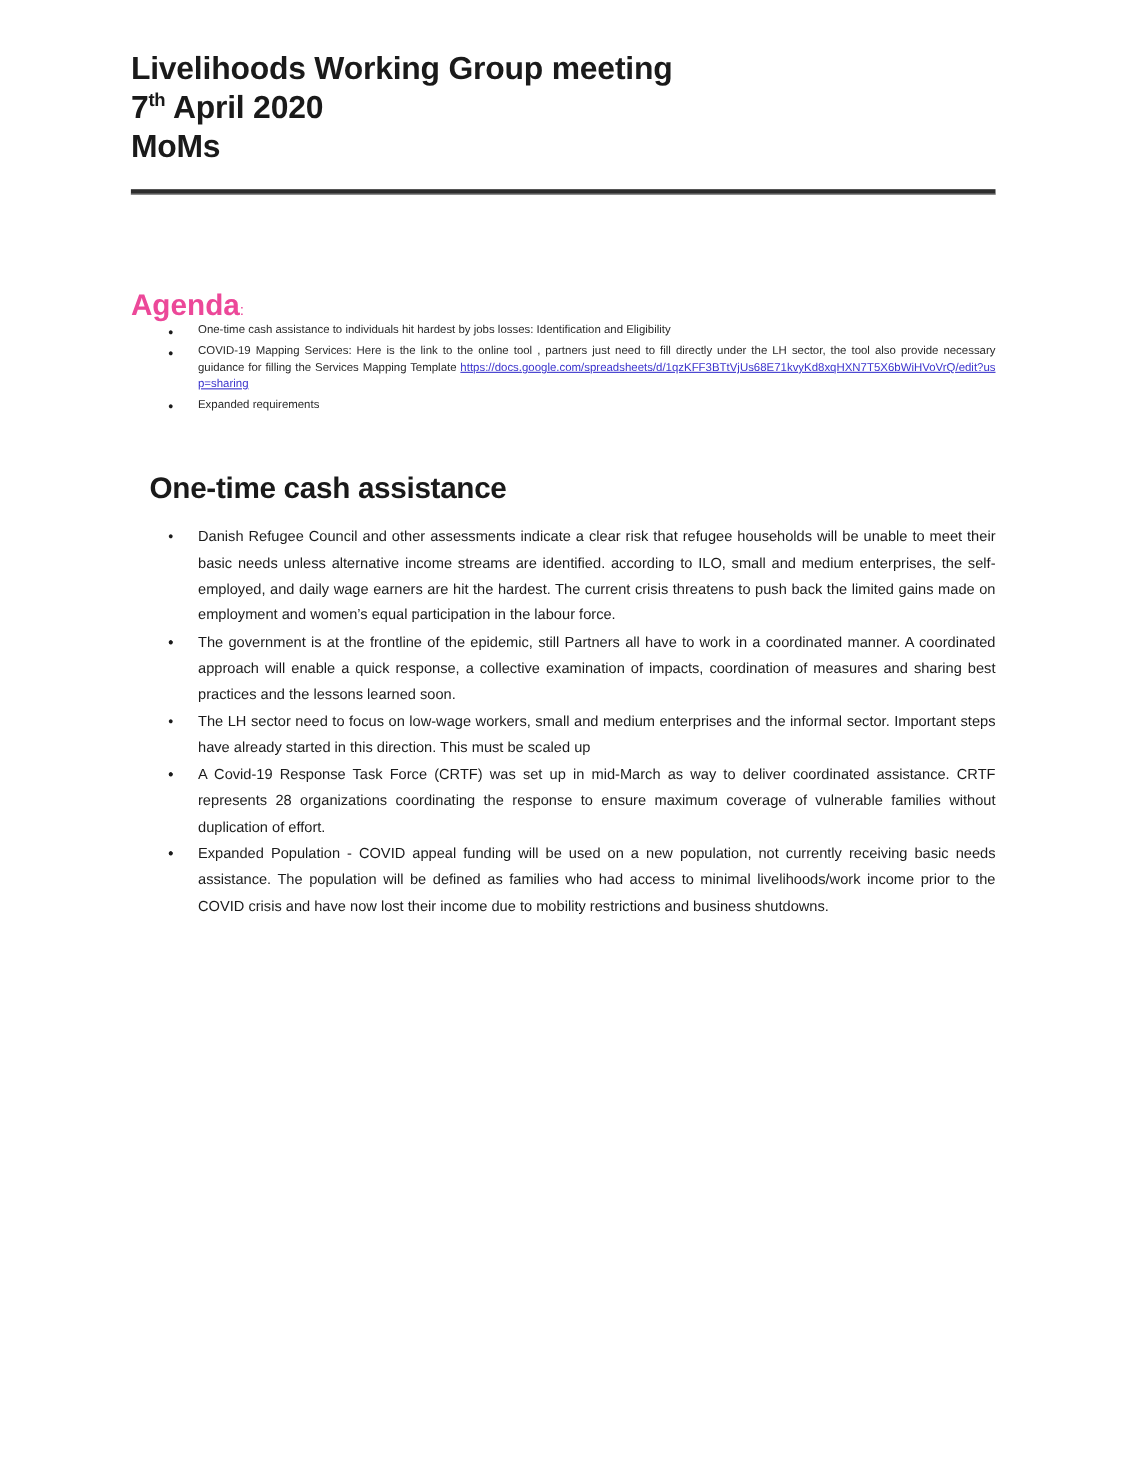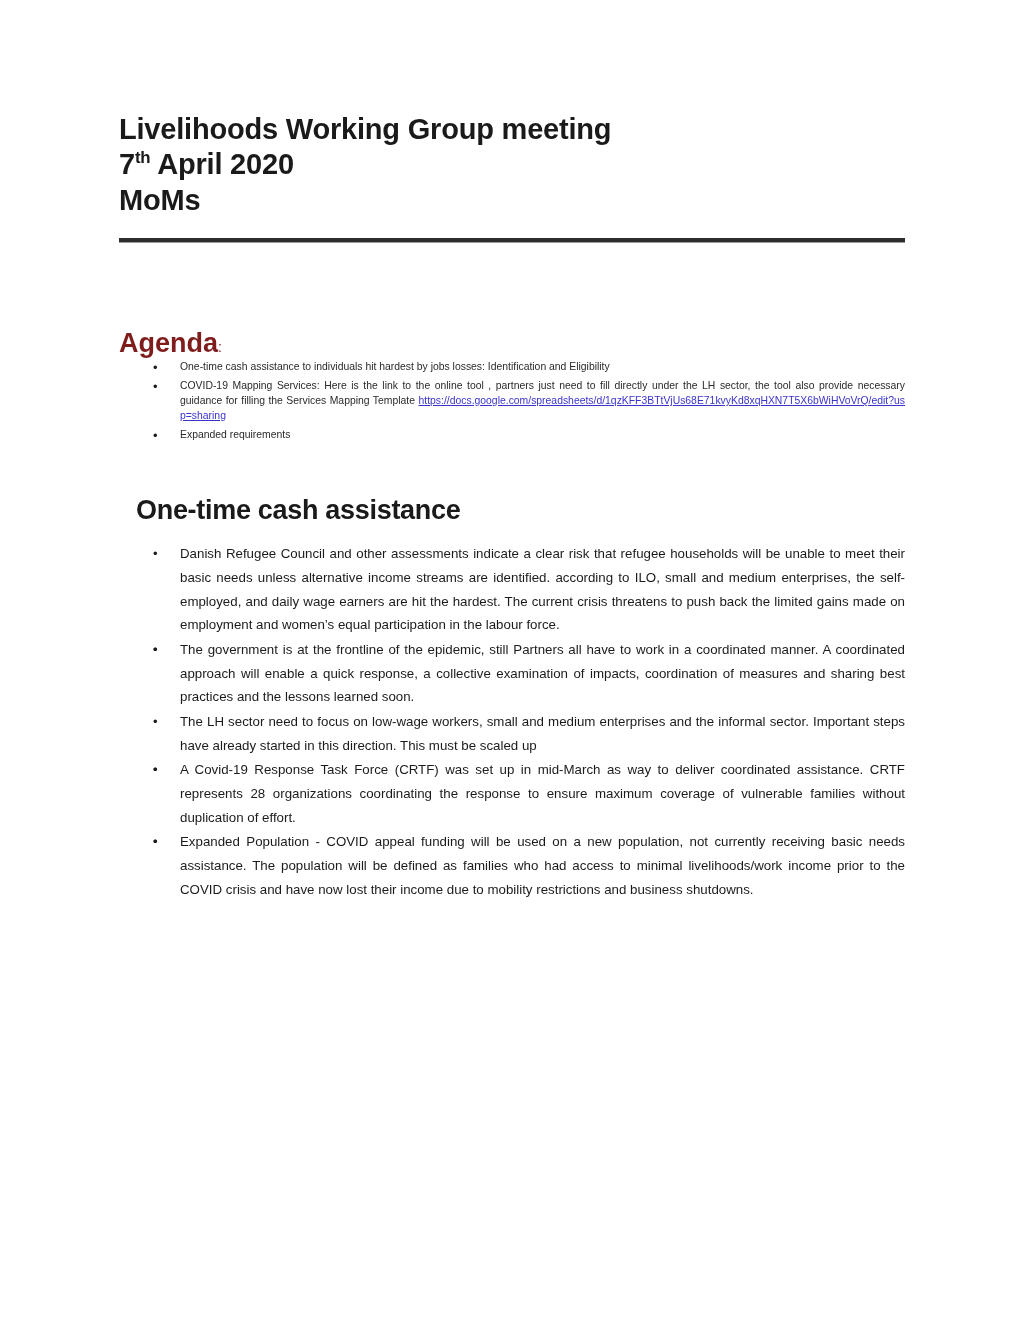--- a/index.html
+++ b/index.html
@@ -26,21 +26,21 @@
   .content {
     position: absolute;
     left: 119px;
     top: 0;
     width: 786px;
   }
 
   
   .doc-title {
     margin: 0;
-    padding-top: 112px;
+    padding-top: 46px;
     font-size: 29px;
     font-weight: bold;
     line-height: 1.22;
     letter-spacing: -0.2px;
     color: #1a1a1a;
   }
   .doc-title .line {
     display: block;
     white-space: nowrap;
   }
@@ -58,21 +58,21 @@
     width: 786px;
   }
 
   
   .agenda-heading {
     margin: 0;
     padding-top: 86px;
     font-size: 27px;
     font-weight: bold;
     line-height: 1.1;
-    color: #7f1d1d;
+    color: #ec4899;
   }
   .agenda-heading .colon {
     font-size: 14px;
     font-weight: normal;
     vertical-align: baseline;
   }
 
   ul.bullets {
     list-style: none;
     margin: 0;

